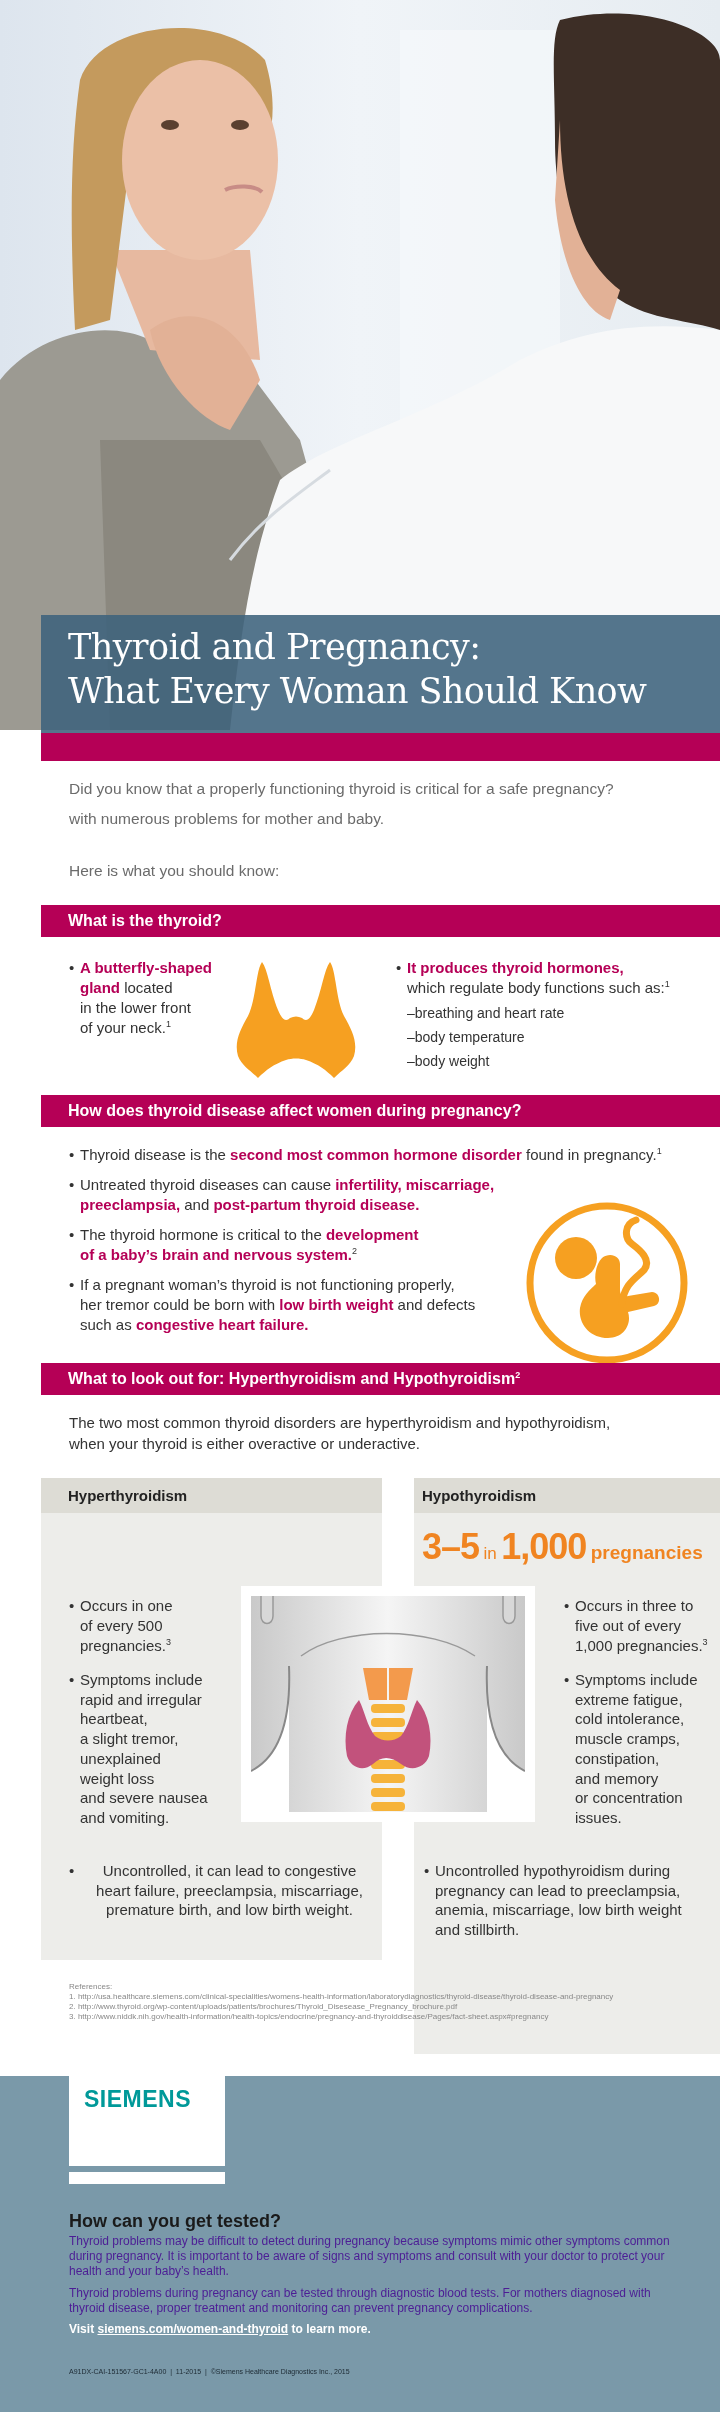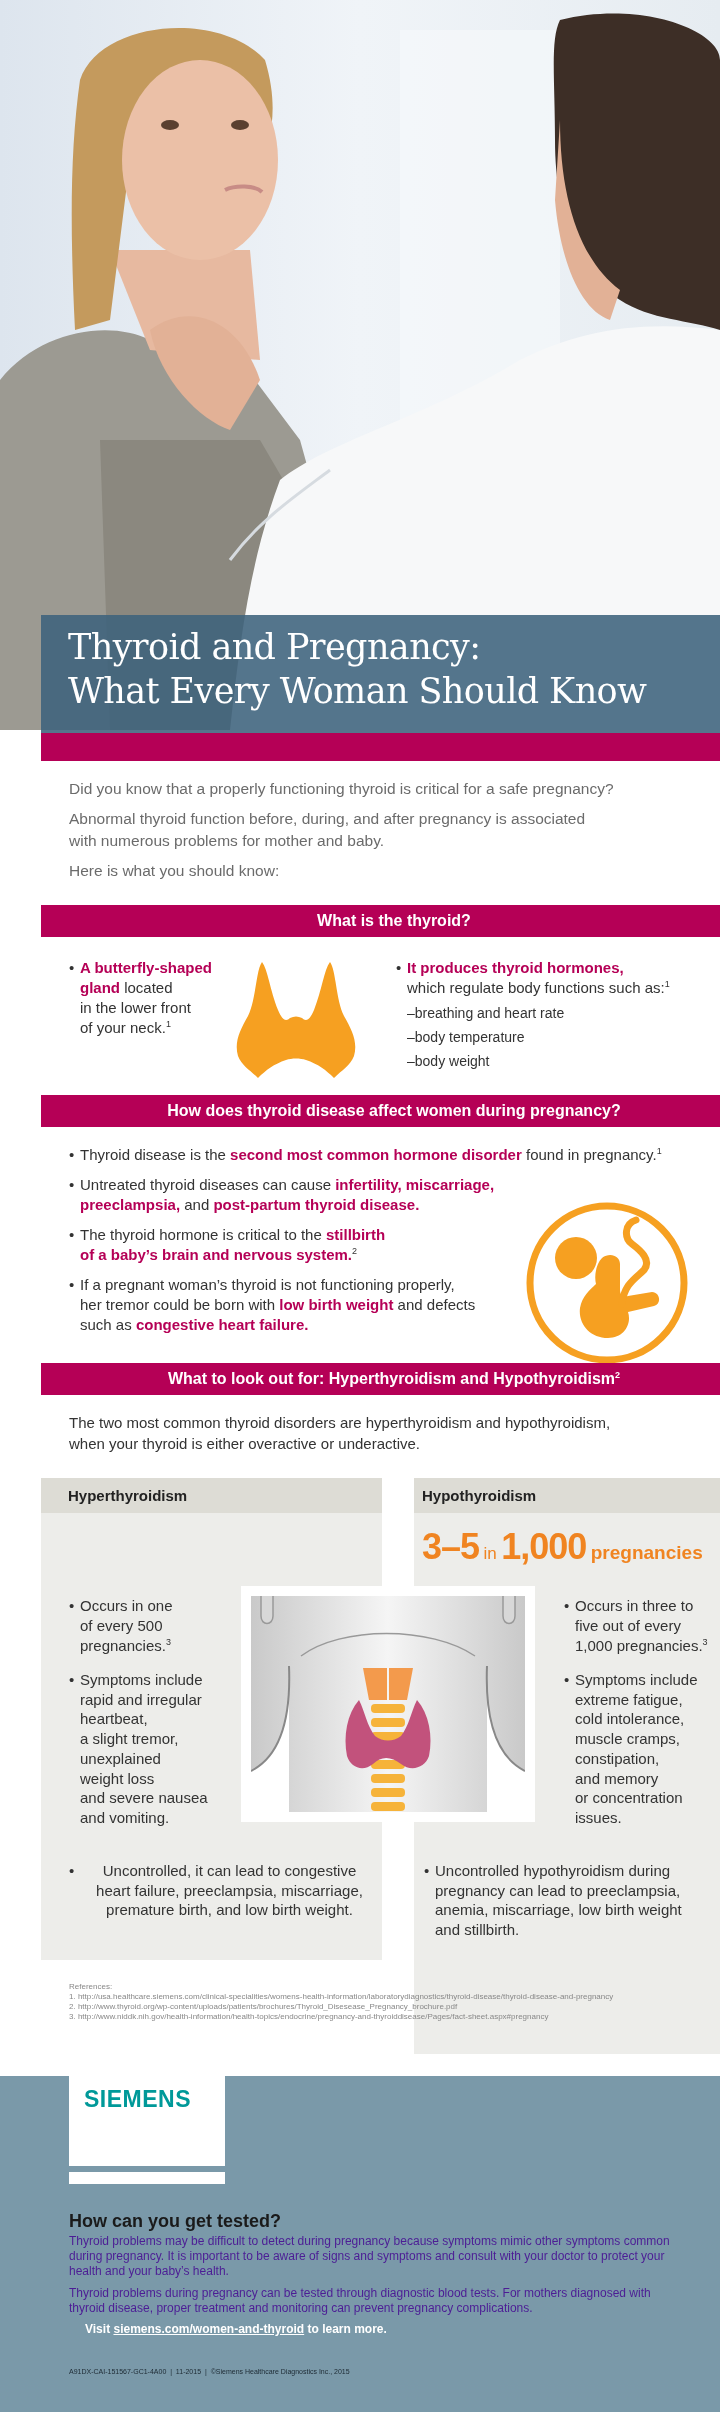--- a/index.html
+++ b/index.html
@@ -4,37 +4,37 @@
 <style>
   * { box-sizing: border-box; margin: 0; padding: 0; }
   body { width: 720px; height: 2412px; background: #ffffff; font-family: "Liberation Sans", sans-serif; color: #333; position: relative; overflow: hidden; }
   .abs { position: absolute; }
   
   #hero { left: 0; top: 0; width: 720px; height: 730px; overflow: hidden; background: linear-gradient(90deg, #dfe6ee 0%, #eef3f8 45%, #f4f7fa 70%, #e9eef3 100%); }
   #title-band { left: 41px; top: 615px; width: 679px; height: 118px; background: rgba(62,98,124,0.88); }
   #title-band .t { position: absolute; left: 27px; color: #fff; font-family: "DejaVu Serif", serif; font-size: 35px; letter-spacing: -0.6px; white-space: nowrap; }
   #magenta-bar { left: 41px; top: 733px; width: 679px; height: 28px; background: #b50056; }
   .intro { left: 69px; font-size: 15.5px; color: #6b6b6b; line-height: 22px; }
-  .sec-head { left: 41px; width: 679px; height: 32px; background: #b50056; color: #fff; font-size: 16px; font-weight: bold; padding-left: 27px; line-height: 32px; text-align: center; }
+  .sec-head { left: 41px; width: 679px; height: 32px; background: #b50056; color: #fff; font-size: 16px; font-weight: bold; padding-left: 27px; line-height: 32px; }
   .body-txt { font-size: 15px; color: #333; line-height: 20px; }
   .hl { color: #b50056; font-weight: bold; }
   sup { font-size: 9px; vertical-align: super; line-height: 0; }
   .bullet { position: relative; padding-left: 11px; }
   .bullet:before { content: "•"; position: absolute; left: 0; top: 0; }
   .box { background: #ededea; }
   .box-head { background: #dddcd5; height: 35px; font-size: 15px; font-weight: bold; color: #222; line-height: 35px; padding-left: 27px; }
   .stat { color: #f08421; font-weight: bold; white-space: nowrap; }
   .stat .big { font-size: 36px; letter-spacing: -1px; }
   .stat .in { font-size: 17px; font-weight: normal; }
   .stat .pr { font-size: 19px; }
   .refs { left: 69px; top: 1982px; font-size: 8px; color: #888; line-height: 10px; }
   #footer { left: 0; top: 2076px; width: 720px; height: 336px; background: #7a99a9; }
   .foot-h { color: #1a1a1a; font-size: 18px; font-weight: bold; }
   .foot-p { color: #4c1d95; font-size: 12px; line-height: 15px; }
-  .foot-link { color: #fff; font-size: 12px; font-weight: bold; margin-left: 16px; }
+  .foot-link { color: #fff; font-size: 12px; font-weight: bold; }
   .foot-link a { color: #fff; text-decoration: underline; }
 </style>
 </head>
 <body>
 
 <div id="hero" class="abs">
   <svg width="720" height="730" viewBox="0 0 720 730">
     <defs>
       <linearGradient id="bg" x1="0" x2="1">
           <stop offset="0" stop-color="#dde5ee"></stop>
@@ -68,21 +68,20 @@
 </div>
 
 <div id="title-band" class="abs">
   <div class="t" style="top:12px;">Thyroid and Pregnancy:</div>
   <div class="t" style="top:56px;">What Every Woman Should Know</div>
 </div>
 <div id="magenta-bar" class="abs"></div>
 
 <div class="abs intro" style="top:778px;">Did you know that a properly functioning thyroid is critical for a safe pregnancy?</div>
 <div class="abs intro" style="top:808px;">
-  <div>Abnormal thyroid function before, during, and after pregnancy is associated</div>
   <div>with numerous problems for mother and baby.</div>
 </div>
 <div class="abs intro" style="top:860px;">Here is what you should know:</div>
 
 <div class="abs sec-head" style="top:905px;">What is the thyroid?</div>
 
 <div class="abs body-txt" style="left:69px; top:958px; width:170px; line-height:20px;">
   <div class="bullet"><span class="hl">A butterfly-shaped</span></div>
   <div style="padding-left:11px;"><span class="hl">gland</span><span> located</span></div>
   <div style="padding-left:11px;">in the lower front</div>
@@ -107,21 +106,21 @@
 
 <div class="abs body-txt" style="left:69px; top:1145px; width:640px;">
   <div class="bullet">
     <span>Thyroid disease is the </span><span class="hl">second most common hormone disorder</span><span> found in pregnancy.</span><sup>1</sup>
   </div>
   <div class="bullet" style="margin-top:10px;">
     <span>Untreated thyroid diseases can cause </span><span class="hl">infertility, miscarriage,</span><br>
     <span class="hl">preeclampsia,</span><span> and </span><span class="hl">post-partum thyroid disease.</span>
   </div>
   <div class="bullet" style="margin-top:10px;">
-    <span>The thyroid hormone is critical to the </span><span class="hl">stillbirth</span><br>
+    <span>The thyroid hormone is critical to the </span><span class="hl">development</span><br>
     <span class="hl">of a baby’s brain and nervous system.</span><sup>2</sup>
   </div>
   <div class="bullet" style="margin-top:10px;">
     <span>If a pregnant woman’s thyroid is not functioning properly,</span><br>
     <span>her tremor could be born with </span><span class="hl">low birth weight</span><span> and defects</span><br>
     <span>such as </span><span class="hl">congestive heart failure.</span>
   </div>
 </div>
 
 <div class="abs" style="left:524px; top:1200px; width:166px; height:166px;">

